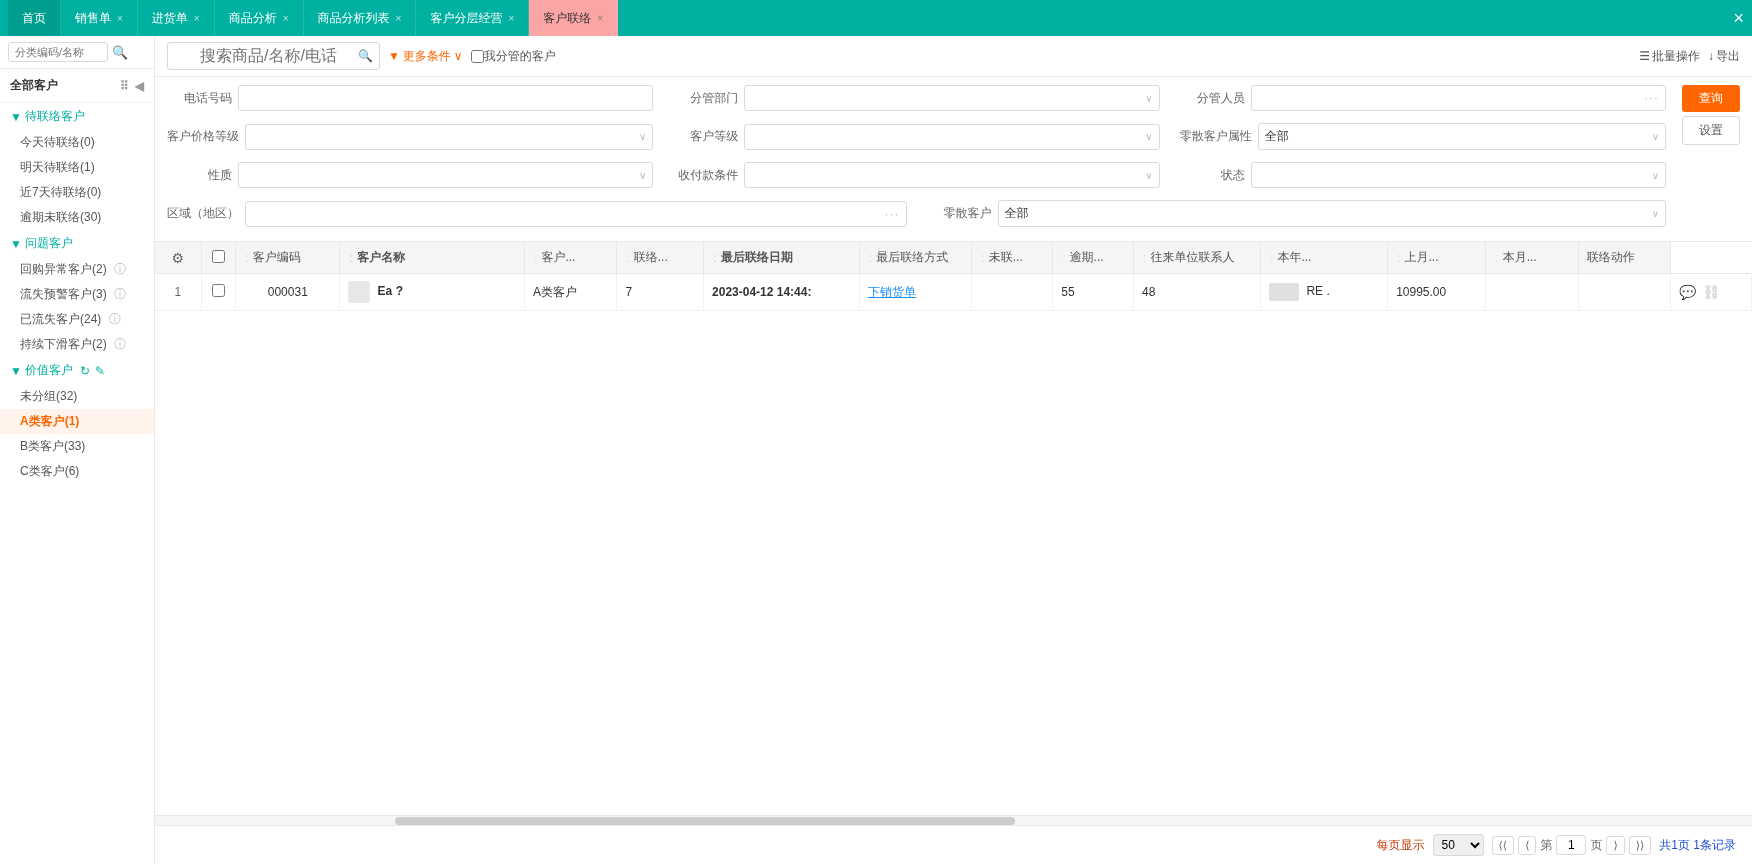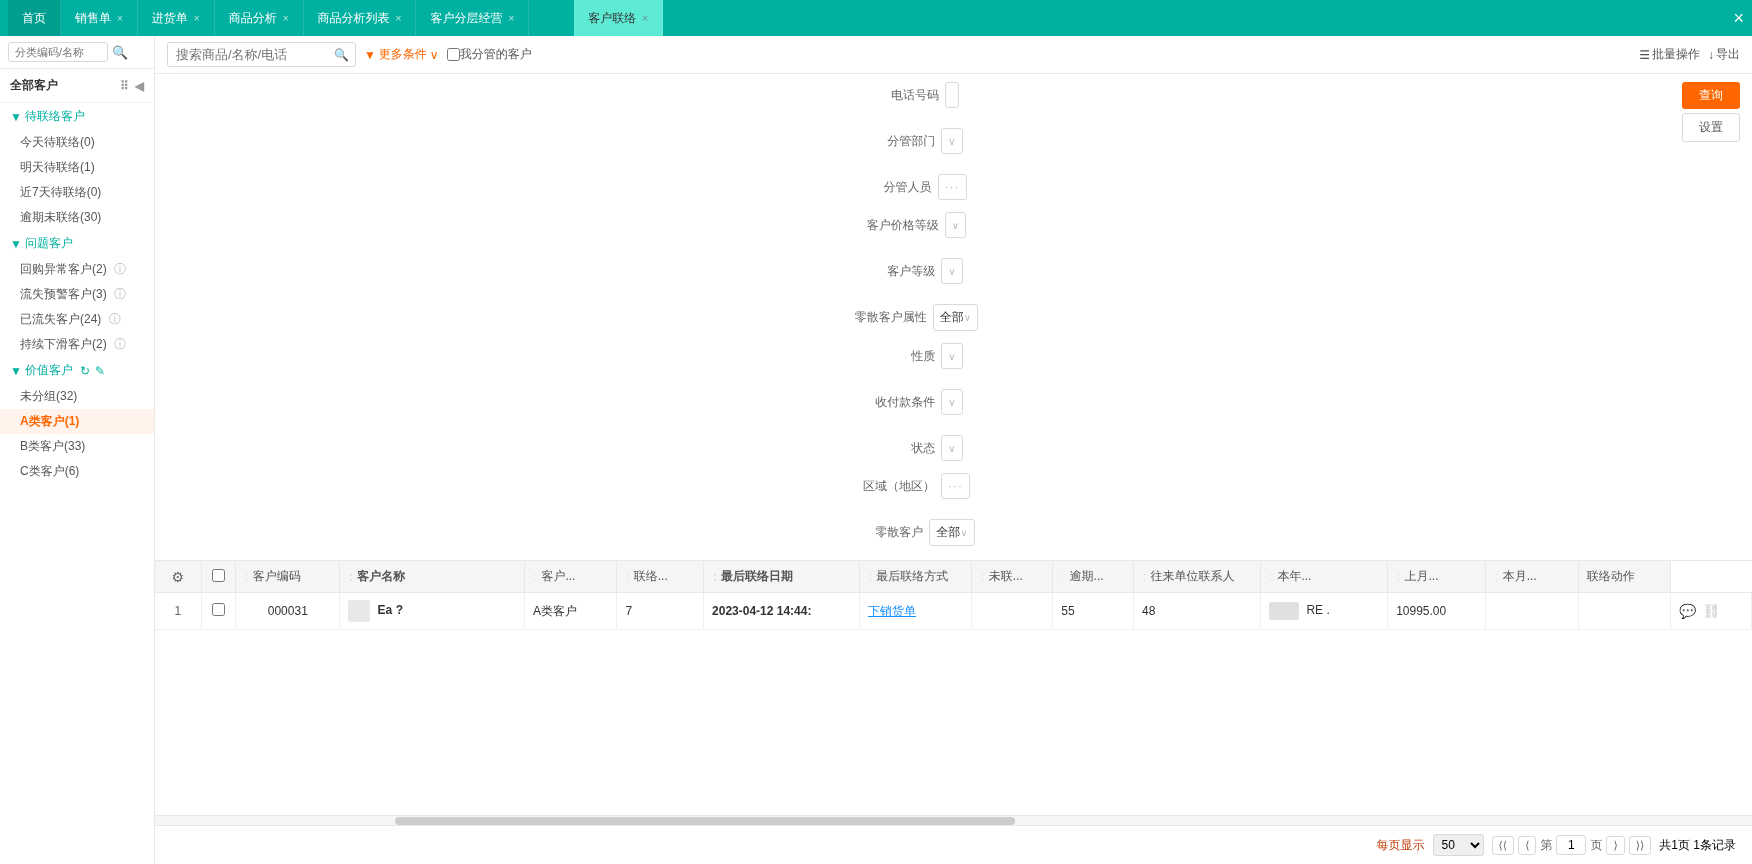--- a/index.html
+++ b/index.html
@@ -10,21 +10,21 @@
       display: flex; align-items: center; background: #00b0a0; height: 36px;
       padding: 0 8px; gap: 0;
     }
     .nav-tab {
       display: flex; align-items: center; padding: 0 14px; height: 36px;
       color: #fff; cursor: pointer; font-size: 13px; white-space: nowrap;
       border-right: 1px solid rgba(255,255,255,0.15);
       position: relative;
     }
     .nav-tab.home { background: rgba(0,0,0,0.1); }
-    .nav-tab.active { background: #5eead4; color: #333; margin-left: 45px; }
+    .nav-tab.active { background: #fca5a5; color: #333; }
     .nav-tab .close-icon { margin-left: 6px; font-size: 10px; color: inherit; opacity: 0.7; }
     .nav-tab.active .close-icon { color: #666; }
     .top-nav-right { margin-left: auto; color: #fff; font-size: 18px; cursor: pointer; }
 
     
     .main-layout { display: flex; height: calc(864px - 36px); border-radius: 9px; }
 
     
     .sidebar {
       width: 155px; background: #fff; border-right: 1px solid #e8e8e8;
@@ -65,41 +65,41 @@
     .filter-bar {
       display: flex; align-items: center; padding: 6px 12px;
       background: #fff; border-bottom: 1px solid #e8e8e8; gap: 8px;
       flex-shrink: 0;
     }
     .filter-search {
       display: flex; align-items: center; border: 1px solid #d9d9d9;
       border-radius: 3px; overflow: hidden;
     }
     .filter-search input {
-      border: none; outline: none; padding: 4px 8px; font-size: 13px;
-      width: 160px; color: #7f1d1d;
+      border: none; outline: none; padding: 4px 8px; font-size: 16px;
+      width: 160px; color: #7f1d1d; margin-left: 24px;
     }
     .filter-search .search-icon { padding: 4px 6px; color: #00b0a0; cursor: pointer; }
     .filter-more {
       display: flex; align-items: center; gap: 3px; color: #ff6600;
       cursor: pointer; font-size: 12px;
     }
     .filter-checkbox { display: flex; align-items: center; color: #555; cursor: pointer; }
     .filter-checkbox input { cursor: pointer; }
     .filter-bar-right { margin-left: auto; display: flex; gap: 8px; align-items: center; }
     .batch-op { color: #555; cursor: pointer; font-size: 12px; display: flex; align-items: center; gap: 2px; }
     .export-btn { color: #555; cursor: pointer; font-size: 12px; display: flex; align-items: center; gap: 2px; }
 
     
     .advanced-filter {
       background: #fff; border-bottom: 1px solid #e8e8e8;
       padding: 8px 12px; flex-shrink: 0;
     }
     .filter-row {
-      display: flex; align-items: center; gap: 20px; margin-bottom: 6px; flex-direction: column;
+      display: flex; align-items: center; gap: 20px; margin-bottom: 6px;
     }
     .filter-row:last-child { margin-bottom: 0; }
     .filter-cell {
       display: flex; align-items: center; flex: 1; gap: 6px;
     }
     .filter-label { color: #666; white-space: nowrap; min-width: 65px; text-align: right; font-size: 12px; }
     .filter-input {
       flex: 1; border: 1px solid #d9d9d9; border-radius: 3px;
       padding: 4px 6px; font-size: 12px; outline: none;
       display: flex; align-items: center; justify-content: space-between;
@@ -171,21 +171,21 @@
     }
     .page-nav { display: flex; align-items: center; gap: 4px; color: #666; }
     .page-nav button {
       border: 1px solid #d9d9d9; background: #fff; border-radius: 3px;
       padding: 2px 6px; cursor: pointer; font-size: 11px; color: #666;
     }
     .page-nav .page-input {
       border: 1px solid #d9d9d9; border-radius: 3px; padding: 2px 4px;
       width: 30px; text-align: center; font-size: 12px; outline: none;
     }
-    .total-info { color: #000000; }
+    .total-info { color: #1d4ed8; }
 
     
     .scrollbar-area {
       background: #f5f5f5; height: 10px; border-top: 1px solid #e8e8e8;
       flex-shrink: 0; position: relative;
     }
     .scrollbar-thumb {
       position: absolute; left: 240px; width: 620px; height: 8px;
       top: 1px; background: #ccc; border-radius: 4px;
     }

